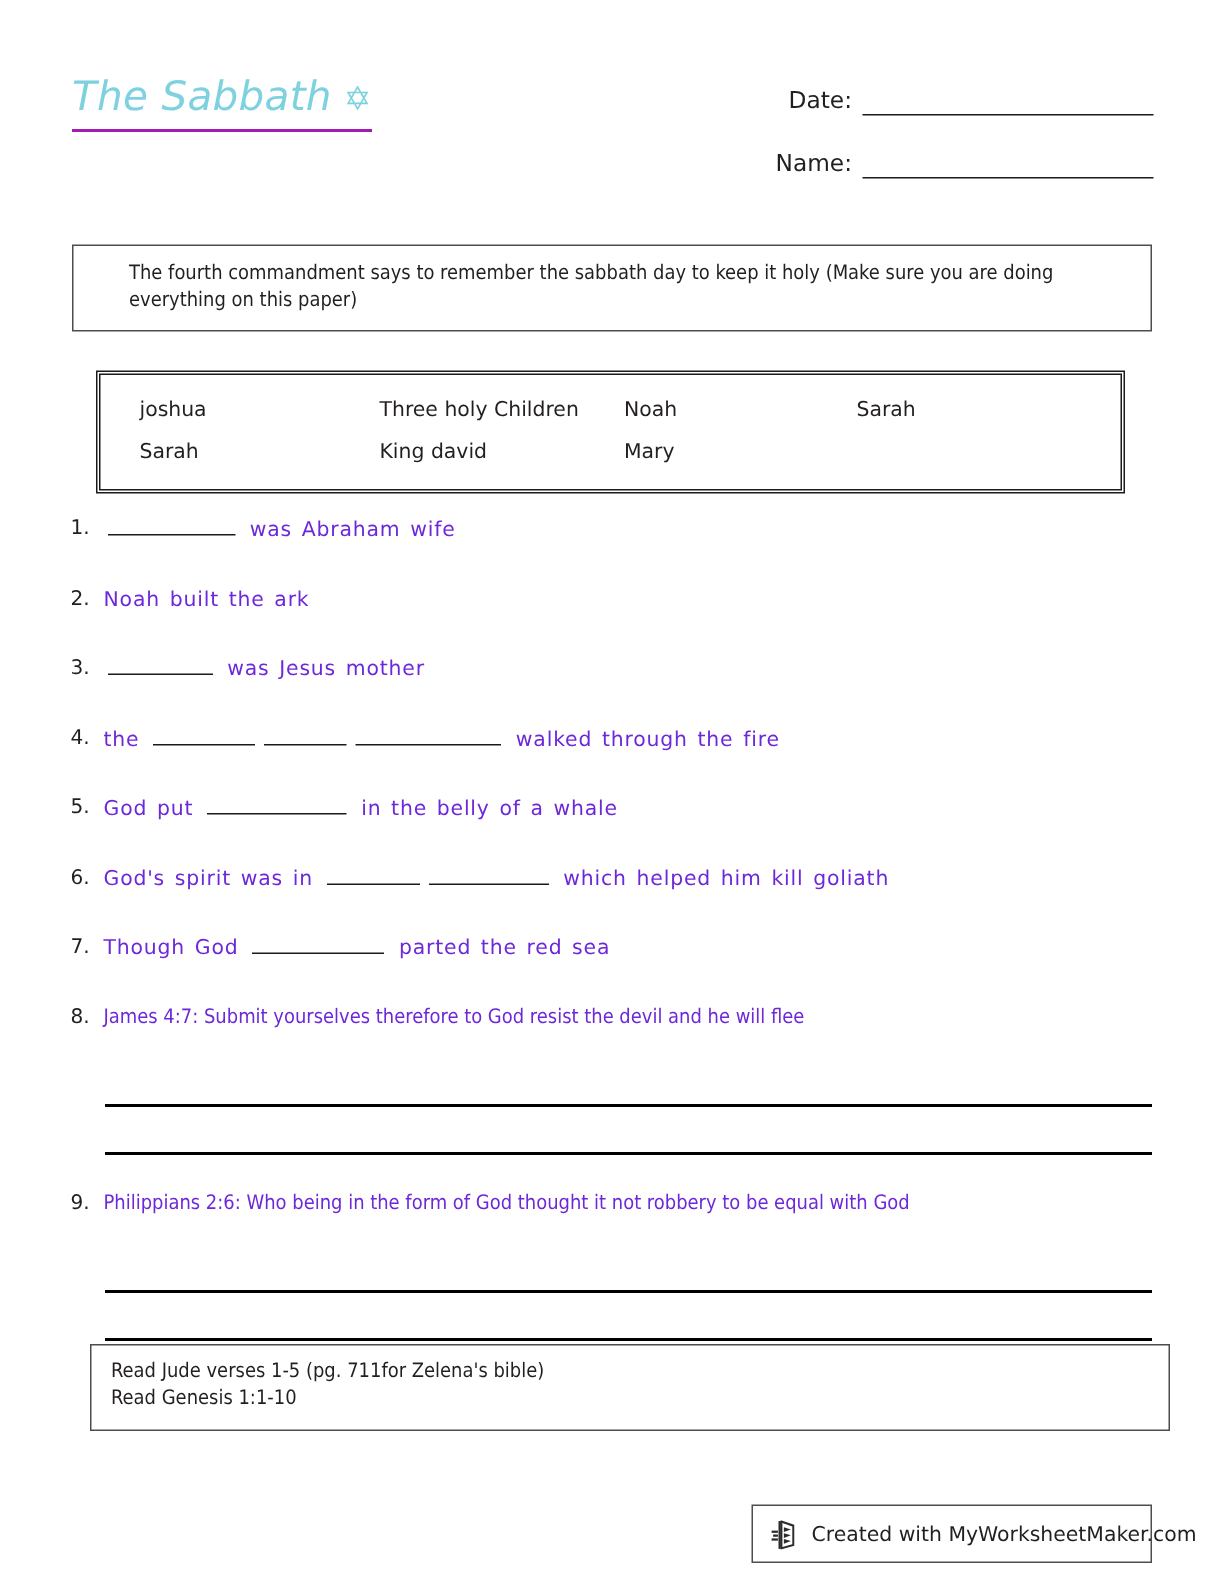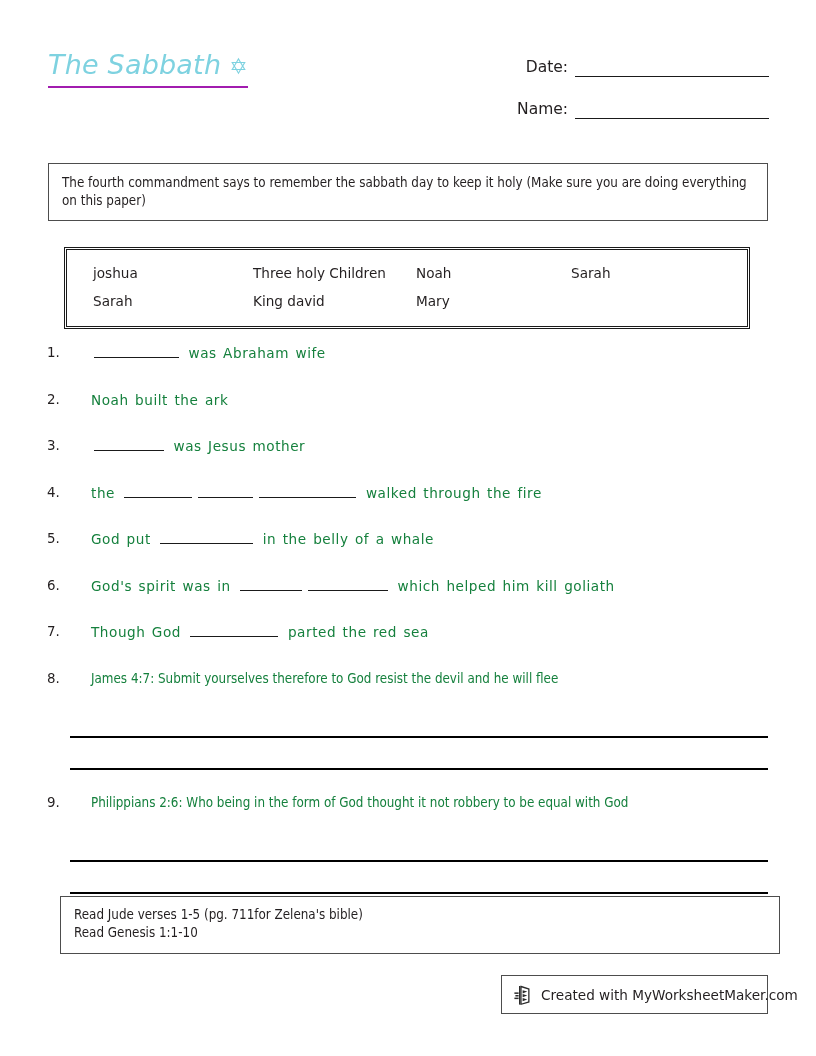--- a/index.html
+++ b/index.html
@@ -88,20 +88,21 @@
     min-height: 51px;
     border: 1.2px solid #4d4d4d;
     box-sizing: border-box;
     padding: 10px 12px 10px 13px;
   }
   .instructions-text {
     font-family: "DejaVu Sans Condensed", "Liberation Sans Narrow", "Liberation Sans", sans-serif;
     font-size: 13.3px;
     line-height: 18px;
     color: #231f20;
+    margin-left: 24px;
   }
 
   
   .wordbank {
     position: absolute;
     left: 64px;
     top: 247px;
     width: 686px;
     box-sizing: border-box;
     border: 3px double #1a1a1a;
@@ -139,24 +140,24 @@
   .q-num {
     position: absolute;
     left: 0;
     top: 0;
     width: 24px;
     font-size: 13.4px;
     line-height: 22px;
     color: #231f20;
   }
   .q-body {
-    margin-left: 44px;
+    margin-left: 22px;
     font-size: 13.6px;
     line-height: 22px;
-    color: #15803d;
+    color: #6d28d9;
     white-space: nowrap;
   }
   .q-body.verse {
     font-family: "DejaVu Sans Condensed", "Liberation Sans Narrow", "Liberation Sans", sans-serif;
     font-size: 13.3px;
   }
   .q-body.spaced {
     letter-spacing: 0.55px;
     word-spacing: 1.6px;
   }
@@ -193,21 +194,21 @@
     font-family: "DejaVu Sans Condensed", "Liberation Sans Narrow", "Liberation Sans", sans-serif;
     font-size: 13.3px;
     line-height: 18px;
     color: #231f20;
     white-space: nowrap;
   }
 
   .credit {
     position: absolute;
     left: 501px;
-    top: 975px;
+    top: 1003px;
     width: 267px;
     height: 39px;
     box-sizing: border-box;
     border: 1.2px solid #4d4d4d;
     display: flex;
     align-items: center;
     padding-left: 12px;
     background: #ffffff;
   }
   .credit-logo {

